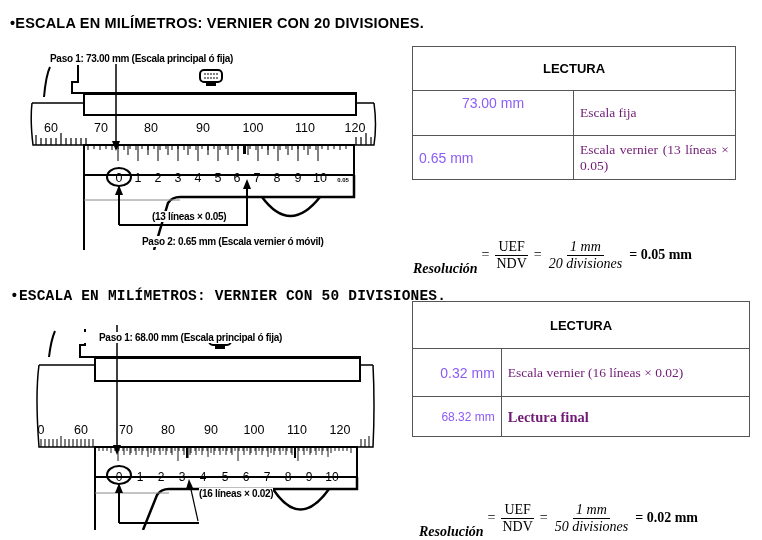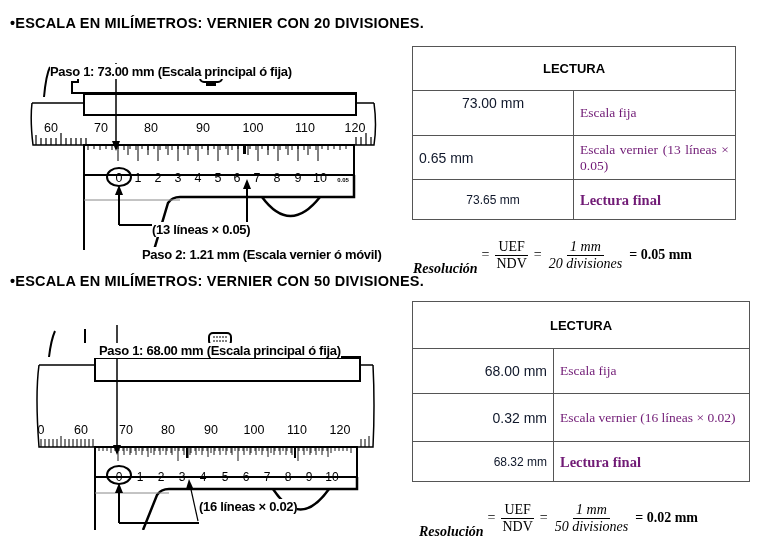--- a/index.html
+++ b/index.html
@@ -1,30 +1,30 @@
 <!DOCTYPE html>
 <html><head>
 <meta charset="utf-8">
 <style>
   html, body { margin:0; padding:0; }
   body { width:762px; height:540px; background:#ffffff; position:relative; overflow:hidden;
          font-family:"Liberation Sans", sans-serif; color:#000; }
   .heading { position:absolute; left:10px; font-weight:bold; font-size:14.5px; letter-spacing:0.2px; }
   .h1 { top:15px; }
-  .h2 { top:273px; }
+  .h2 { top:288px;font-family:Liberation Mono, monospace; }
   .diagram { position:absolute; }
   .d1 { left:28px; top:45px; width:350px; height:205px; }
   .d2 { left:35px; top:325px; width:345px; height:205px; }
-  .dlabel { position:absolute; font-weight:bold; font-size:13px; letter-spacing:-0.3px; white-space:nowrap; background:#fff;margin-top:11px; }
+  .dlabel { position:absolute; font-weight:bold; font-size:10px; letter-spacing:-0.3px; white-space:nowrap; background:#fff; }
   table.lect { position:absolute; border-collapse:collapse; background:#fff; }
   table.lect td { border:1.5px solid #555; padding:0 6px; }
   table.lect .title { text-align:center; font-weight:bold; font-size:13px; }
   .t1 { left:412px; top:46px; width:324px; }
   .t2 { left:412px; top:301px; width:338px; }
-  .val { font-size:14px; color:#0f172a; }
+  .val { font-size:14px; color:#8b5cf6; }
   .val.small { font-size:12px; }
   .desc { font-family:"Liberation Serif", serif; font-size:13.5px; color:#701a75; text-align:justify; line-height:16px; }
   .desc.bold { font-weight:bold; font-size:14.5px; }
   .formula { position:absolute; font-family:"Liberation Serif", serif; font-size:14px; display:flex; align-items:center; gap:4px; }
   .f1 { left:413px; top:233px; }
   .f2 { left:419px; top:496px; }
   .formula .lhs { font-style:italic; font-weight:bold;margin-top:28px; }
   .frac { display:inline-flex; flex-direction:column; align-items:center; font-weight:normal; }
   .frac .num { border-bottom:1.5px solid #000; padding:0 3px; }
   .frac .den { padding:0 3px; }
@@ -99,39 +99,35 @@
     <path d="M88 18 L88 104" stroke="#000" stroke-width="1.5"></path>
     <path d="M84 96 L88 106 L92 96 Z" fill="#000"></path>
 
     <path d="M91 180 L91 146" stroke="#000" stroke-width="2"></path>
     <path d="M87 150 L91 140 L95 150 Z" fill="#000"></path>
     <path d="M91 180 L219 180 L219 138" stroke="#000" stroke-width="2" fill="none"></path>
     <path d="M215 144 L219 134 L223 144 Z" fill="#000"></path>
   </svg>
   <div class="dlabel" style="left:22px; top:8px;">Paso 1: 73.00 mm (Escala principal ó fija)</div>
   <div class="dlabel" style="left:124px; top:166px;">(13 líneas × 0.05)</div>
-  <div class="dlabel" style="left:114px; top:191px;">Paso 2: 1.21 mm (Escala vernier ó móvil)</div>
+  <div class="dlabel" style="left:114px; top:191px;">Paso 2: 0.65 mm (Escala vernier ó móvil)</div>
 </div>
 
 <table class="lect t1">
   <tbody>
       <tr style="height:44px">
     <td colspan="2" class="title">LECTURA</td>
   </tr>
   <tr style="height:45px">
     <td class="val" style="width:148px; text-align:center; vertical-align:top; padding-top:4px;">73.00 mm</td>
     <td class="desc">Escala fija</td>
   </tr>
   <tr style="height:44px">
     <td class="val" style="">0.65 mm</td>
     <td class="desc">Escala vernier (13 líneas × 0.05)</td>
-  </tr>
-  <tr style="height:40px">
-    <td class="val small" style="text-align:center;">73.65 mm</td>
-    <td class="desc bold">Lectura final</td>
   </tr>
 </tbody>
   </table>
 
 <div class="formula f1">
   <span class="lhs">Resolución</span>
   <span>=</span>
   <span class="frac">
     <span class="num">UEF</span>
     <span class="den">NDV</span>
@@ -208,24 +204,20 @@
   </svg>
   <div class="dlabel" style="left:24px; top:7px;padding-left:40px;">Paso 1: 68.00 mm (Escala principal ó fija)</div>
   <div class="dlabel" style="left:164px; top:163px;">(16 líneas × 0.02)</div>
 </div>
 
 <table class="lect t2">
   <tbody>
       <tr style="height:47px">
     <td colspan="2" class="title">LECTURA</td>
   </tr>
-  <tr style="height:45px">
-    <td class="val" style="width:128px; text-align:right;">68.00 mm</td>
-    <td class="desc">Escala fija</td>
-  </tr>
   <tr style="height:48px">
     <td class="val" style="text-align:right;">0.32 mm</td>
     <td class="desc">Escala vernier (16 líneas × 0.02)</td>
   </tr>
   <tr style="height:40px">
     <td class="val small" style="text-align:right;">68.32 mm</td>
     <td class="desc bold">Lectura final</td>
   </tr>
 </tbody>
   </table>

